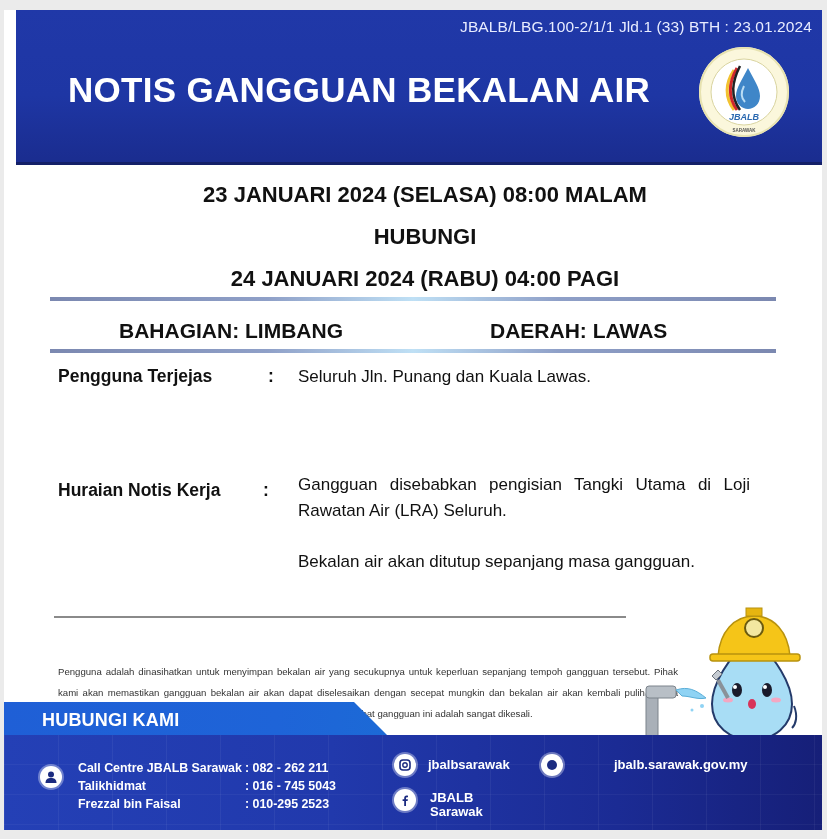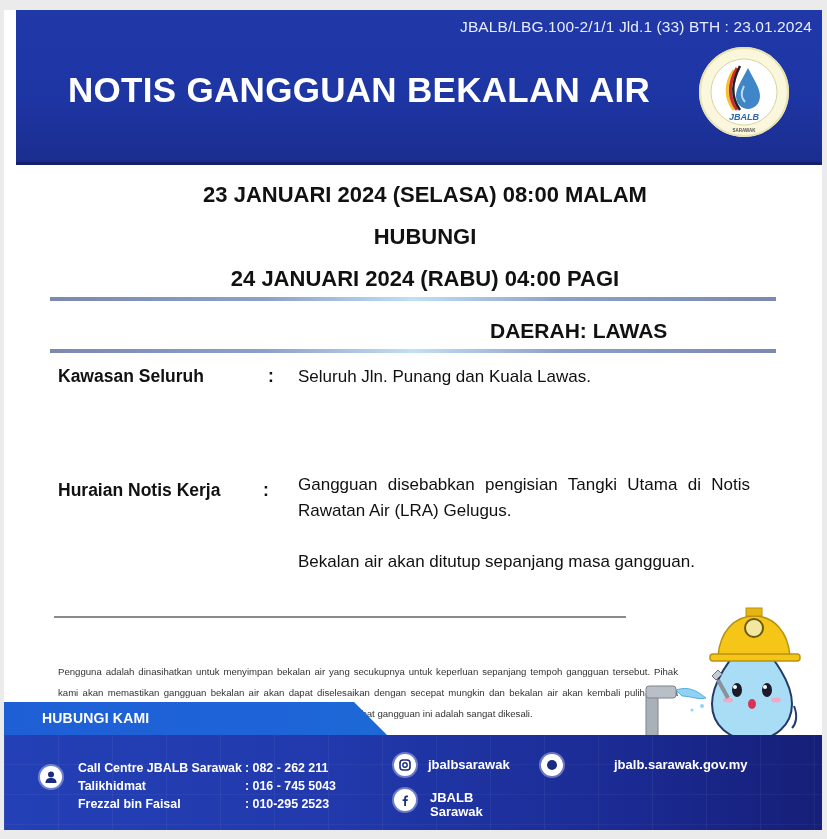--- a/index.html
+++ b/index.html
@@ -36,21 +36,21 @@
   
   .adv-line { position: absolute; left: 50px; top: 606px; width: 572px; height: 2px; background: #8a8a8a; }
   .advisory { position: absolute; left: 54px; top: 612px; width: 620px; font-size: 9.6px; color: #333; line-height: 21px; text-align: justify; text-align-last: left; margin-top: 39px; }
 
   .mascot { position: absolute; left: 628px; top: 588px; width: 190px; height: 150px; }
 
   
   .tab { position: absolute; left: 0; top: 692px; width: 390px; height: 34px;
     background: linear-gradient(90deg, #1f5fd6 0%, #1e64d8 70%, #1c6ad6 100%);
     clip-path: polygon(0 0, 350px 0, 384px 34px, 0 34px); }
-  .tab-label { position: absolute; left: 38px; top: 8px; color: #fff; font-weight: bold; font-size: 14px; letter-spacing: 0.2px; }
+  .tab-label { position: absolute; left: 38px; top: 8px; color: #fff; font-weight: bold; font-size: 18px; letter-spacing: 0.2px; }
   .footer { position: absolute; left: 0; top: 725px; width: 818px; height: 95px;
     background: linear-gradient(90deg, #2440b6 0%, #2139ac 40%, #1b2b94 75%, #161f78 100%); }
   .grid { position: absolute; inset: 0;
     background-image: linear-gradient(90deg, rgba(255,255,255,0.05) 1px, transparent 1px), linear-gradient(0deg, rgba(255,255,255,0.04) 1px, transparent 1px);
     background-size: 54px 100%, 100% 30px; }
 
   .circle-icon { position: absolute; width: 22px; height: 22px; border-radius: 50%; background: #ffffff; box-shadow: 0 0 0 2px rgba(255,255,255,0.35); display: flex; align-items: center; justify-content: center; }
   .contact { position: absolute; color: #fff; font-weight: bold; font-size: 12.4px; line-height: 17.5px; }
   .c-name { position: absolute; left: 74px; }
   .c-num { position: absolute; left: 241px; }
@@ -79,31 +79,32 @@
   </div>
 
   <div class="dates">
     <div class="date-line">23 JANUARI 2024 (SELASA) 08:00 MALAM</div>
     <div class="date-line">HUBUNGI</div>
     <div class="date-line">24 JANUARI 2024 (RABU) 04:00 PAGI</div>
   </div>
 
   <div class="divider" style="top:287px;"></div>
   <div class="region-row">
+    <span class="bahagian">BAHAGIAN: LIMBANG</span>
     <span class="daerah">DAERAH: LAWAS</span>
   </div>
   <div class="divider" style="top:339px;"></div>
 
-  <div class="label" style="left:54px; top:356px;">Kawasan Seluruh</div>
+  <div class="label" style="left:54px; top:356px;">Pengguna Terjejas</div>
   <div class="colon" style="left:264px; top:356px;">:</div>
   <div class="value" style="left:294px; top:354px;">Seluruh Jln. Punang dan Kuala Lawas.</div>
 
   <div class="label" style="left:54px; top:470px;">Huraian Notis Kerja</div>
   <div class="colon" style="left:259px; top:470px;">:</div>
-  <div class="value just" style="left:294px; top:462px; width:452px;">Gangguan disebabkan pengisian Tangki Utama di Notis Rawatan Air (LRA) Gelugus.</div>
+  <div class="value just" style="left:294px; top:462px; width:452px;">Gangguan disebabkan pengisian Tangki Utama di Loji Rawatan Air (LRA) Seluruh.</div>
   <div class="value" style="left:294px; top:539px;">Bekalan air akan ditutup sepanjang masa gangguan.</div>
 
   <div class="adv-line"></div>
   <div class="advisory">Pengguna adalah dinasihatkan untuk menyimpan bekalan air yang secukupnya untuk keperluan sepanjang tempoh gangguan tersebut. Pihak kami akan memastikan gangguan bekalan air akan dapat diselesaikan dengan secepat mungkin dan bekalan air akan kembali pulih secara berperingkat di kawasan yang terjejas. Segala kesulitan yang timbul akibat gangguan ini adalah sangat dikesali.</div>
 
   <svg class="mascot" viewBox="0 0 190 150">
 
     <rect x="14" y="96" width="12" height="46" fill="#a9b0b8" stroke="#7d848c"></rect>
     <rect x="14" y="88" width="30" height="12" rx="3" fill="#b8bfc6" stroke="#7d848c"></rect>
     <rect x="8" y="140" width="26" height="6" fill="#9aa1a8"></rect>

